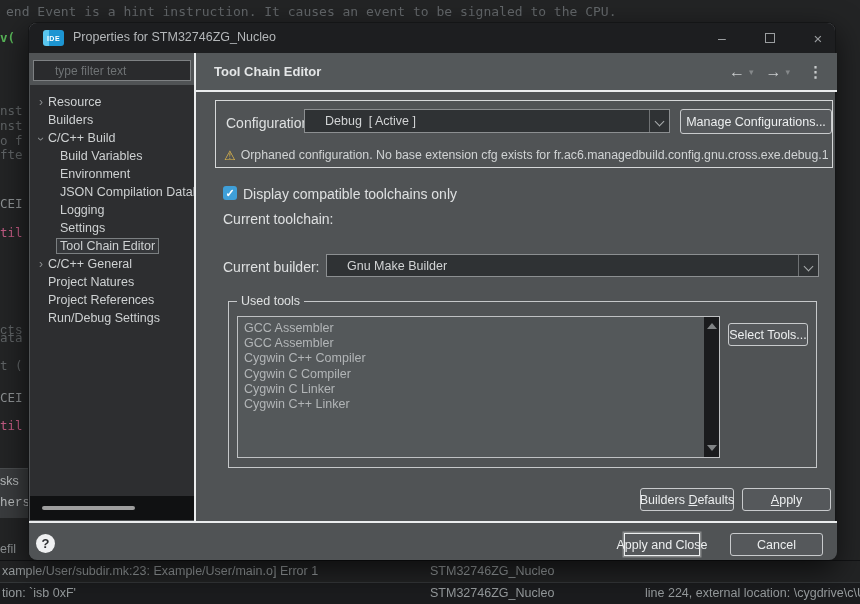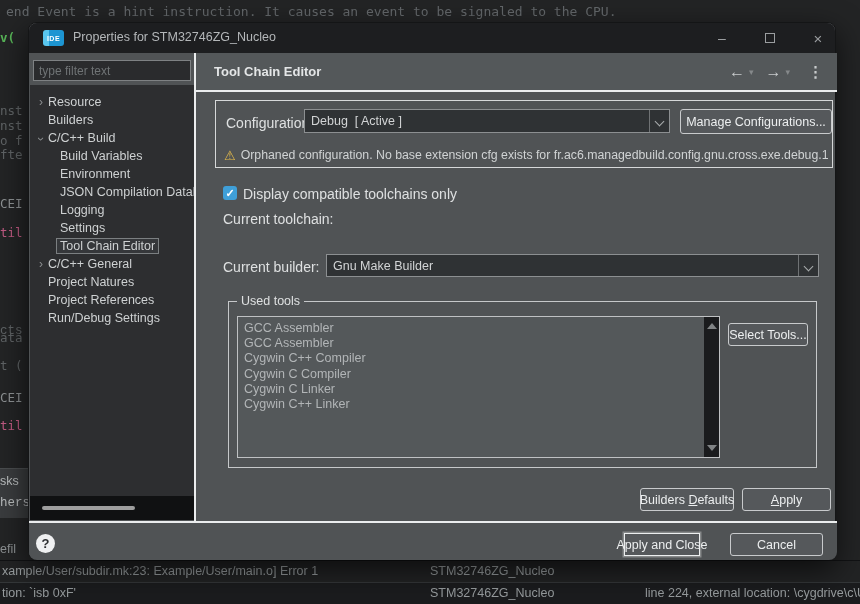--- a/index.html
+++ b/index.html
@@ -23,21 +23,21 @@
               background:linear-gradient(90deg,#59c6ee 0 30%,#1d95d2 30%); color:#fff; font-size:7px; font-weight:bold;
               display:flex; align-items:center; justify-content:center; letter-spacing:.5px; }
   .win-title { position:absolute; left:44px; top:7px; font-size:12.5px; color:#b4b7b9; }
   .win-btn { position:absolute; top:0; width:34px; height:30px; display:flex; align-items:center; justify-content:center;
              color:#9b9ea0; font-size:14px; }
   .wb-min { left:676px; } .wb-max { left:724px; } .wb-close { left:772px; font-size:15px; }
   .max-box { width:10px; height:10px; border:1px solid #9b9ea0; display:inline-block; }
 
   
   .filter-input { position:absolute; left:4px; top:37px; width:158px; height:21px; background:#2a2b2d;
-                  border:1px solid #7e8183; color:#14b8a6; font-size:12px; padding:0 5px; outline:none;
+                  border:1px solid #7e8183; color:#14b8a6; font-size:12px; padding:0 21px; outline:none;
                   font-family:"Liberation Sans",sans-serif; }
   .filter-input::placeholder { color:#6f7375; opacity:1; }
   .tree { position:absolute; left:1px; top:62px; width:164px; height:411px; background:#2d2e30; overflow:hidden; }
   .tree-item { position:absolute; left:0; width:100%; height:18px; font-size:12.5px; color:#ced1d2; white-space:nowrap; }
   .twisty { position:absolute; left:6px; top:1px; color:#8b8e90; font-size:12px; display:inline-block; width:10px; text-align:center; }
   .twisty.open { transform:rotate(90deg); top:2px; }
   .tree-label { position:absolute; left:18px; top:1px; }
   .tree-label.child { left:30px; }
   .tree-label.selected { border:1px solid #7b7f81; padding:0 3px; margin-left:-4px; top:0; background:#35373a; }
   .side-hscroll { position:absolute; left:1px; top:473px; width:164px; height:24px; background:#101112; }
@@ -50,21 +50,21 @@
   .panel-title { margin-left:18px; font-size:13px; font-weight:bold; color:#e4e6e7; }
   .nav-icons { margin-left:auto; margin-right:14px; display:flex; align-items:center; gap:4px; }
   .nav-arrow { color:#c9cccd; font-size:16px; font-weight:bold; line-height:1; }
   .nav-drop { color:#85898b; font-size:9px; margin-right:8px; }
   .nav-menu { color:#c9cccd; font-size:15px; font-weight:bold; margin-left:6px; }
   .panel-hline { position:absolute; left:167px; top:67px; width:641px; height:2px; background:#ebedee; }
 
   
   .lbl { position:absolute; font-size:14px; color:#dee0e1; white-space:nowrap; }
   .combo { position:absolute; background:#2f3234; border:1px solid #8c8f91; display:flex; align-items:center; }
-  .combo-text { flex:1; padding-left:6px; font-size:12.5px; color:#d2d4d5; white-space:pre; overflow:hidden; }
+  .combo-text { flex:1; padding-left:20px; font-size:12.5px; color:#d2d4d5; white-space:pre; overflow:hidden; }
   .combo-arrow { width:20px; align-self:stretch; border-left:1px solid #6f7274; position:relative; }
   .combo-arrow::after { content:""; position:absolute; left:6px; top:8px; width:6px; height:6px;
                         border-right:1.5px solid #a9acad; border-bottom:1.5px solid #a9acad; transform:rotate(45deg); }
   .btn { position:absolute; background:#55585b; border:1px solid #c8cacc; border-radius:3px; color:#eceeef;
          font-size:12.5px; display:flex; align-items:center; justify-content:center; white-space:nowrap; }
   .btn u { text-decoration:underline; }
 
   
   .config-group { position:absolute; left:186px; top:77px; width:618px; height:68px; border:1px solid #d6d8d9; }
   .config-group .lbl { left:10px; top:14px; }

